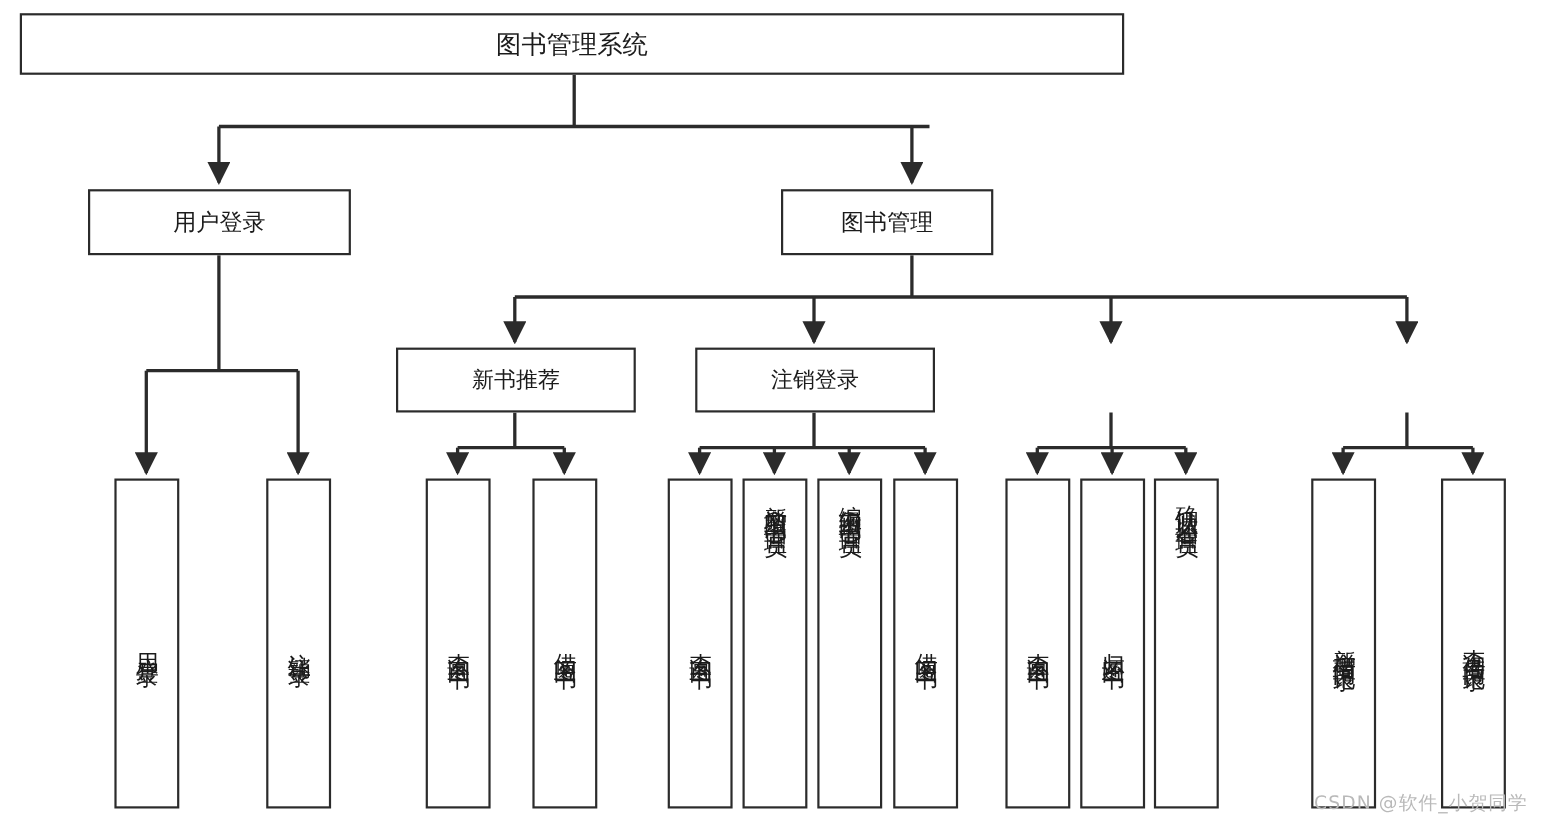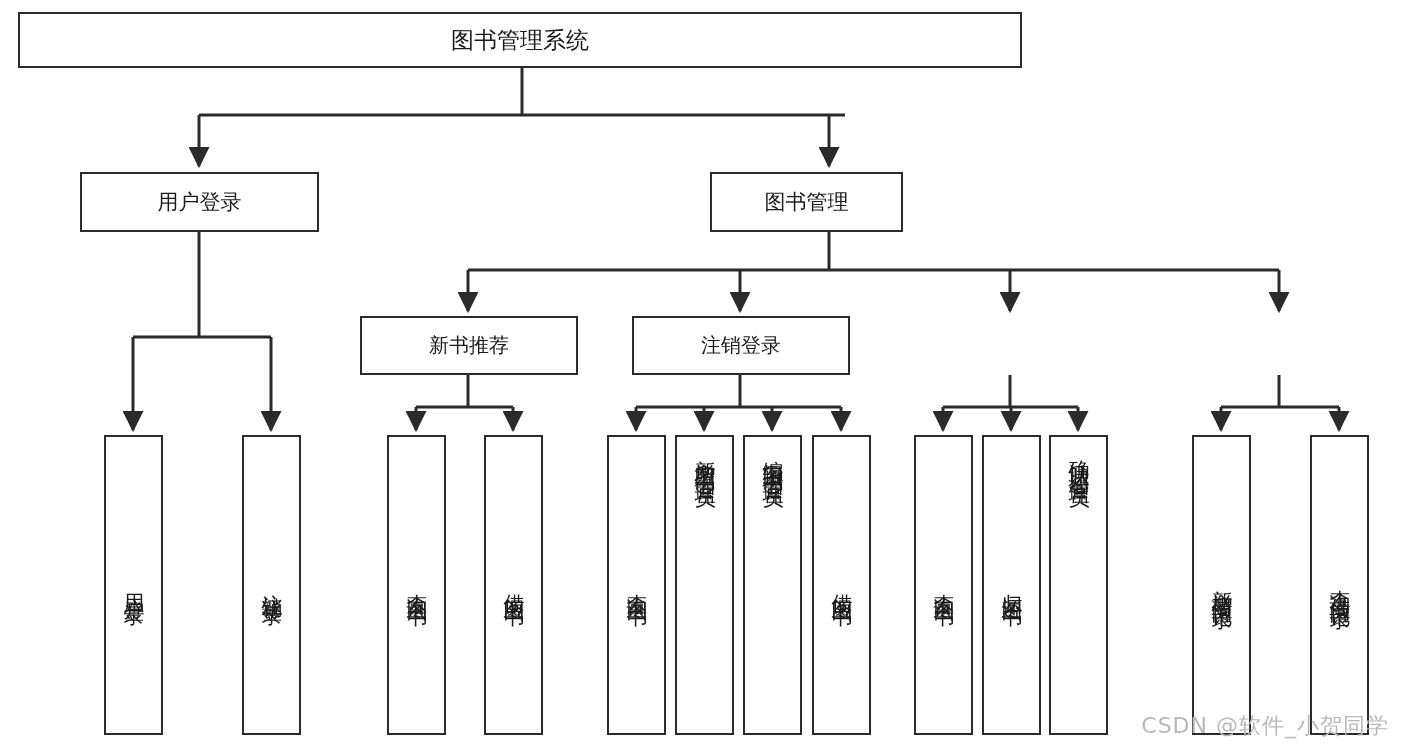--- a/index.html
+++ b/index.html
@@ -60,21 +60,21 @@
   .node.leaf.top-align {
     justify-content: flex-start;
   }
   .node-label {
     display: block;
   }
   .watermark {
     position: absolute;
     right: 16px;
     bottom: 6px;
-    font-size: 22px;
+    font-size: 17px;
     color: #b9b9b9;
     letter-spacing: 1px;
     white-space: nowrap;
   }
 </style>
 </head>
 <body>
 
 <div id="diagram">
 

